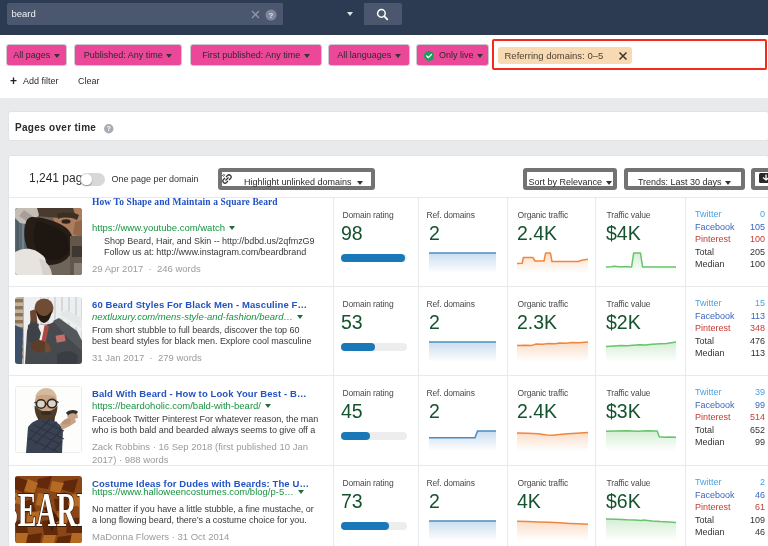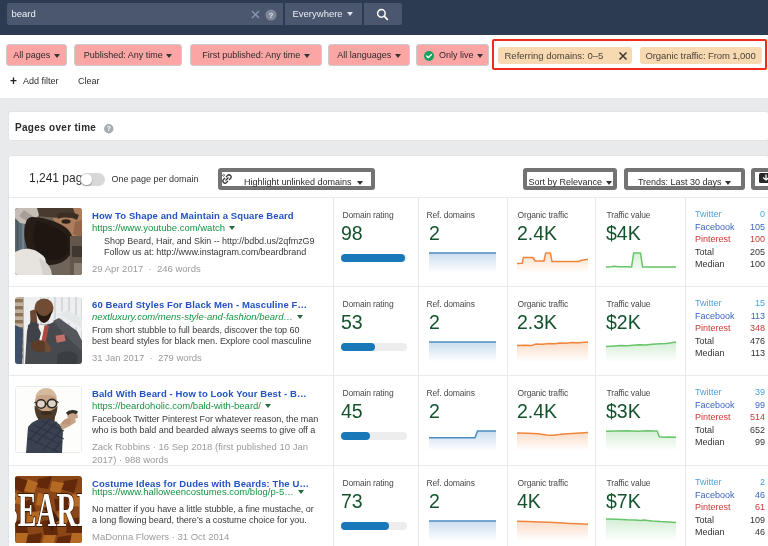--- a/index.html
+++ b/index.html
@@ -11,21 +11,21 @@
 #sinput { position:absolute; left:7px; top:3px; width:276px; height:22px; background:#4b576f;
   border-radius:2px 0 0 2px; color:#eef1f5; font-size:9.5px; line-height:22px; padding-left:4.5px; }
 #severy { position:absolute; left:284.5px; top:3px; width:77.5px; height:22px; background:#4b576f;
   color:#e8ecf2; font-size:9.5px; line-height:22px; padding-left:8px; }
 #sbtn { position:absolute; left:363.5px; top:3px; width:38.5px; height:22px; background:#4b576f;
   border-radius:0 2px 2px 0; }
 .caret-w { width:0; height:0; border-left:3.5px solid transparent; border-right:3.5px solid transparent;
   border-top:4px solid #dfe4ec; display:inline-block; }
 .caret-d { width:0; height:0; border-left:3.5px solid transparent; border-right:3.5px solid transparent;
   border-top:4px solid #333; display:inline-block; }
-.fbtn { position:absolute; top:44px; height:22px; background:#fca5a5; border:1px solid #c9cbce;
+.fbtn { position:absolute; top:44px; height:22px; background:#ec4899; border:1px solid #c9cbce;
   border-radius:3px; font-size:9px; color:#2b2b2b; line-height:20px; text-align:center; white-space:nowrap; }
 .chip { position:absolute; top:47px; height:17px; background:#f7d9b2; border-radius:3px;
   font-size:9.5px; line-height:17px; white-space:nowrap; }
 .band { position:absolute; left:0; width:768px; background:#e9eaec; }
 .card { position:absolute; left:8px; width:761px; background:#fff; border:1px solid #e2e3e5; }
 .tbtn { position:absolute; height:22px; background:#fff; border:4px solid #737373; border-radius:3px;
   font-size:9px; color:#2b2b2b; line-height:20px; text-align:center; white-space:nowrap; }
 .vline { position:absolute; width:1px; background:#e8e9eb; }
 .hline { position:absolute; left:0; width:760px; height:1px; background:#e8e9eb; }
 .caret-g { width:0; height:0; border-left:3px solid transparent; border-right:3px solid transparent;
@@ -49,21 +49,20 @@
 
 <div id="topbar">
   <div id="sinput">beard</div>
   <svg class="abs" style="left:250px;top:9px" width="11" height="11" viewBox="0 0 11 11">
     <path d="M2 2 L9 9 M9 2 L2 9" stroke="#8c96a8" stroke-width="1.4"></path>
   </svg>
   <svg class="abs" style="left:265px;top:8.5px" width="12" height="12" viewBox="0 0 12 12">
     <circle cx="6" cy="6" r="5.5" fill="#7e889a"></circle>
     <text x="6" y="8.8" font-size="8" fill="#dfe3ea" text-anchor="middle" font-family="Liberation Sans" font-weight="bold">?</text>
   </svg>
-  <div id="severy">Everywhere</div>
   <div class="caret-w abs" style="left:347px;top:12px"></div>
   <div id="sbtn">
     <svg class="abs" style="left:12px;top:5px" width="13" height="13" viewBox="0 0 13 13">
       <circle cx="5.4" cy="5.4" r="3.8" fill="none" stroke="#fff" stroke-width="1.5"></circle>
       <path d="M8.2 8.2 L11.3 11.3" stroke="#fff" stroke-width="1.8" stroke-linecap="round"></path>
     </svg>
   </div>
 </div>
 
 <div class="fbtn" style="left:6px; width:61px;">All pages <span class="caret-d" style="margin-left:1px"></span></div>
@@ -74,21 +73,20 @@
   <svg class="abs" style="left:7px;top:5.5px" width="10" height="10" viewBox="0 0 11 11">
     <circle cx="5.5" cy="5.5" r="5.5" fill="#16a05d"></circle>
     <path d="M3 5.6 L4.8 7.3 L8.2 3.8" stroke="#fff" stroke-width="1.5" fill="none" stroke-linecap="round" stroke-linejoin="round"></path>
   </svg>
   Only live <span class="caret-d" style="margin-left:1px"></span></div>
 
 <div class="chip" style="left:498px; width:134px; padding-left:6.5px; color:#4c4339;">Referring domains: 0–5</div>
 <svg class="abs" style="left:618px;top:50.5px" width="10" height="10" viewBox="0 0 10 10">
   <path d="M1.5 1.5 L8.5 8.5 M8.5 1.5 L1.5 8.5" stroke="#3c362e" stroke-width="1.5"></path>
 </svg>
-<div class="chip" style="left:639.5px; width:122.5px; padding-left:6px; color:#4c4339; letter-spacing:-0.1px; overflow:hidden;">Organic traffic: From 1,000</div>
 
 <div class="abs" style="left:491.5px; top:38.5px; width:275px; height:31px; border:2.5px solid #f32b1a; border-radius:2px;"></div>
 
 <div class="abs" style="left:10px; top:74px; font-size:12px; color:#222; font-weight:bold;">+</div>
 <div class="abs" style="left:23px; top:76px; font-size:9px; color:#2b2b2b;">Add filter</div>
 <div class="abs" style="left:78px; top:76px; font-size:9px; color:#2b2b2b;">Clear</div>
 
 <div class="band" style="top:98px; height:448px;"></div>
 <div class="card" style="top:111px; height:30px; border-radius:3px;">
   <div class="abs" style="left:6px; top:9.5px; font-size:10px; letter-spacing:0.3px; font-weight:bold; color:#2b2b2b;">Pages over time</div>
@@ -144,21 +142,21 @@
 <path d="M0 0 L22 0 L24 7 L16 17 L5 15 L0 10 Z" fill="#c5beb6"></path>
 <path d="M9 2 L19 9 L13 14 L4 8 Z" fill="#a8a098"></path>
 <path d="M11 14 C7 27 10 40 19 51 C28 60 47 59 55 47 C61 38 59 25 50 19 C40 12 25 9 18 9 C14 9 12 11 11 14 Z" fill="#251d16"></path>
 <path d="M22 13 C34 16 46 21 52 28 L54 42 C50 52 36 55 27 48 C18 41 16 26 22 13 Z" fill="#1d1611"></path>
 <path d="M0 44 C10 38 22 40 30 50 L34 67 L0 67 Z" fill="#e7e4e0"></path>
 <path d="M24 50 C30 52 34 57 36 62 L37 67 L28 67 Z" fill="#d5d1cc"></path>
 <rect x="55" y="28" width="12" height="39" fill="#63574c"></rect>
 <rect x="57" y="38" width="10" height="11" fill="#3f3830"></rect>
 <rect x="59" y="55" width="8" height="12" fill="#8a7d72"></rect>
 </svg></div>
-<div class="title" style="top:13px;">How To Shape and Maintain a Square Beard</div>
+<div class="title" style="top:0;font-family:Liberation Serif, serif;">How To Shape and Maintain a Square Beard</div>
 <div class="url" style="top:25px;">https://www.youtube.com/watch<span class="caret-g"></span></div>
 <div class="desc" style="top:38.5px;margin-left:12px;">Shop Beard, Hair, and Skin -- http://bdbd.us/2qfmzG9<br>Follow us at: http://www.instagram.com/beardbrand</div>
 <div class="dateln" style="top:65px;">29 Apr 2017&nbsp; ·&nbsp; 246 words</div>
 <div class="collab" style="left:333.5px; top:12.5px;">Domain rating</div>
 <div class="colnum" style="left:332px; top:25px;">98</div>
 <div class="drtrack" style="left:331.5px; top:57px;">
           <div class="drfill" style="width:98.0%"></div>
         </div>
 <div class="collab" style="left:417.5px; top:12.5px;">Ref. domains</div>
 <div class="colnum" style="left:420px; top:25px;">2</div>
@@ -472,21 +470,21 @@
           <defs>
             <linearGradient id="og3" x1="0" y1="0" x2="0" y2="1">
               <stop offset="0" stop-color="#f0863b" stop-opacity="0.28"></stop>
               <stop offset="1" stop-color="#f0863b" stop-opacity="0"></stop>
             </linearGradient>
           </defs>
           <path d="M0,6.3 L10,6.6 L20,7 L30,7.3 L40,7.8 L50,8.4 L58,8.8 L67,9.3 L67,26 L0,26 Z" fill="url(#og3)" stroke="none"></path>
           <path d="M0,6.3 L10,6.6 L20,7 L30,7.3 L40,7.8 L50,8.4 L58,8.8 L67,9.3" fill="none" stroke="#f0863b" stroke-width="1.5" stroke-linejoin="round" vector-effect="non-scaling-stroke"></path>
         </svg>
 <div class="collab" style="left:597.5px; top:12.5px;">Traffic value</div>
-<div class="colnum" style="left:597px; top:25px;">$7K</div>
+<div class="colnum" style="left:597px; top:25px;">$6K</div>
 <svg class="abs" style="left:597px; top:50px" width="70" height="26" viewBox="0 0 67 26" preserveAspectRatio="none">
           <defs>
             <linearGradient id="gg3" x1="0" y1="0" x2="0" y2="1">
               <stop offset="0" stop-color="#67c46a" stop-opacity="0.28"></stop>
               <stop offset="1" stop-color="#67c46a" stop-opacity="0"></stop>
             </linearGradient>
           </defs>
           <path d="M0,4 L10,4.2 L20,4.8 L28,5 L34,5.4 L36,5 L44,6 L52,6.6 L60,7 L67,7.6 L67,26 L0,26 Z" fill="url(#gg3)" stroke="none"></path>
           <path d="M0,4 L10,4.2 L20,4.8 L28,5 L34,5.4 L36,5 L44,6 L52,6.6 L60,7 L67,7.6" fill="none" stroke="#67c46a" stroke-width="1.5" stroke-linejoin="round" vector-effect="non-scaling-stroke"></path>
         </svg>

